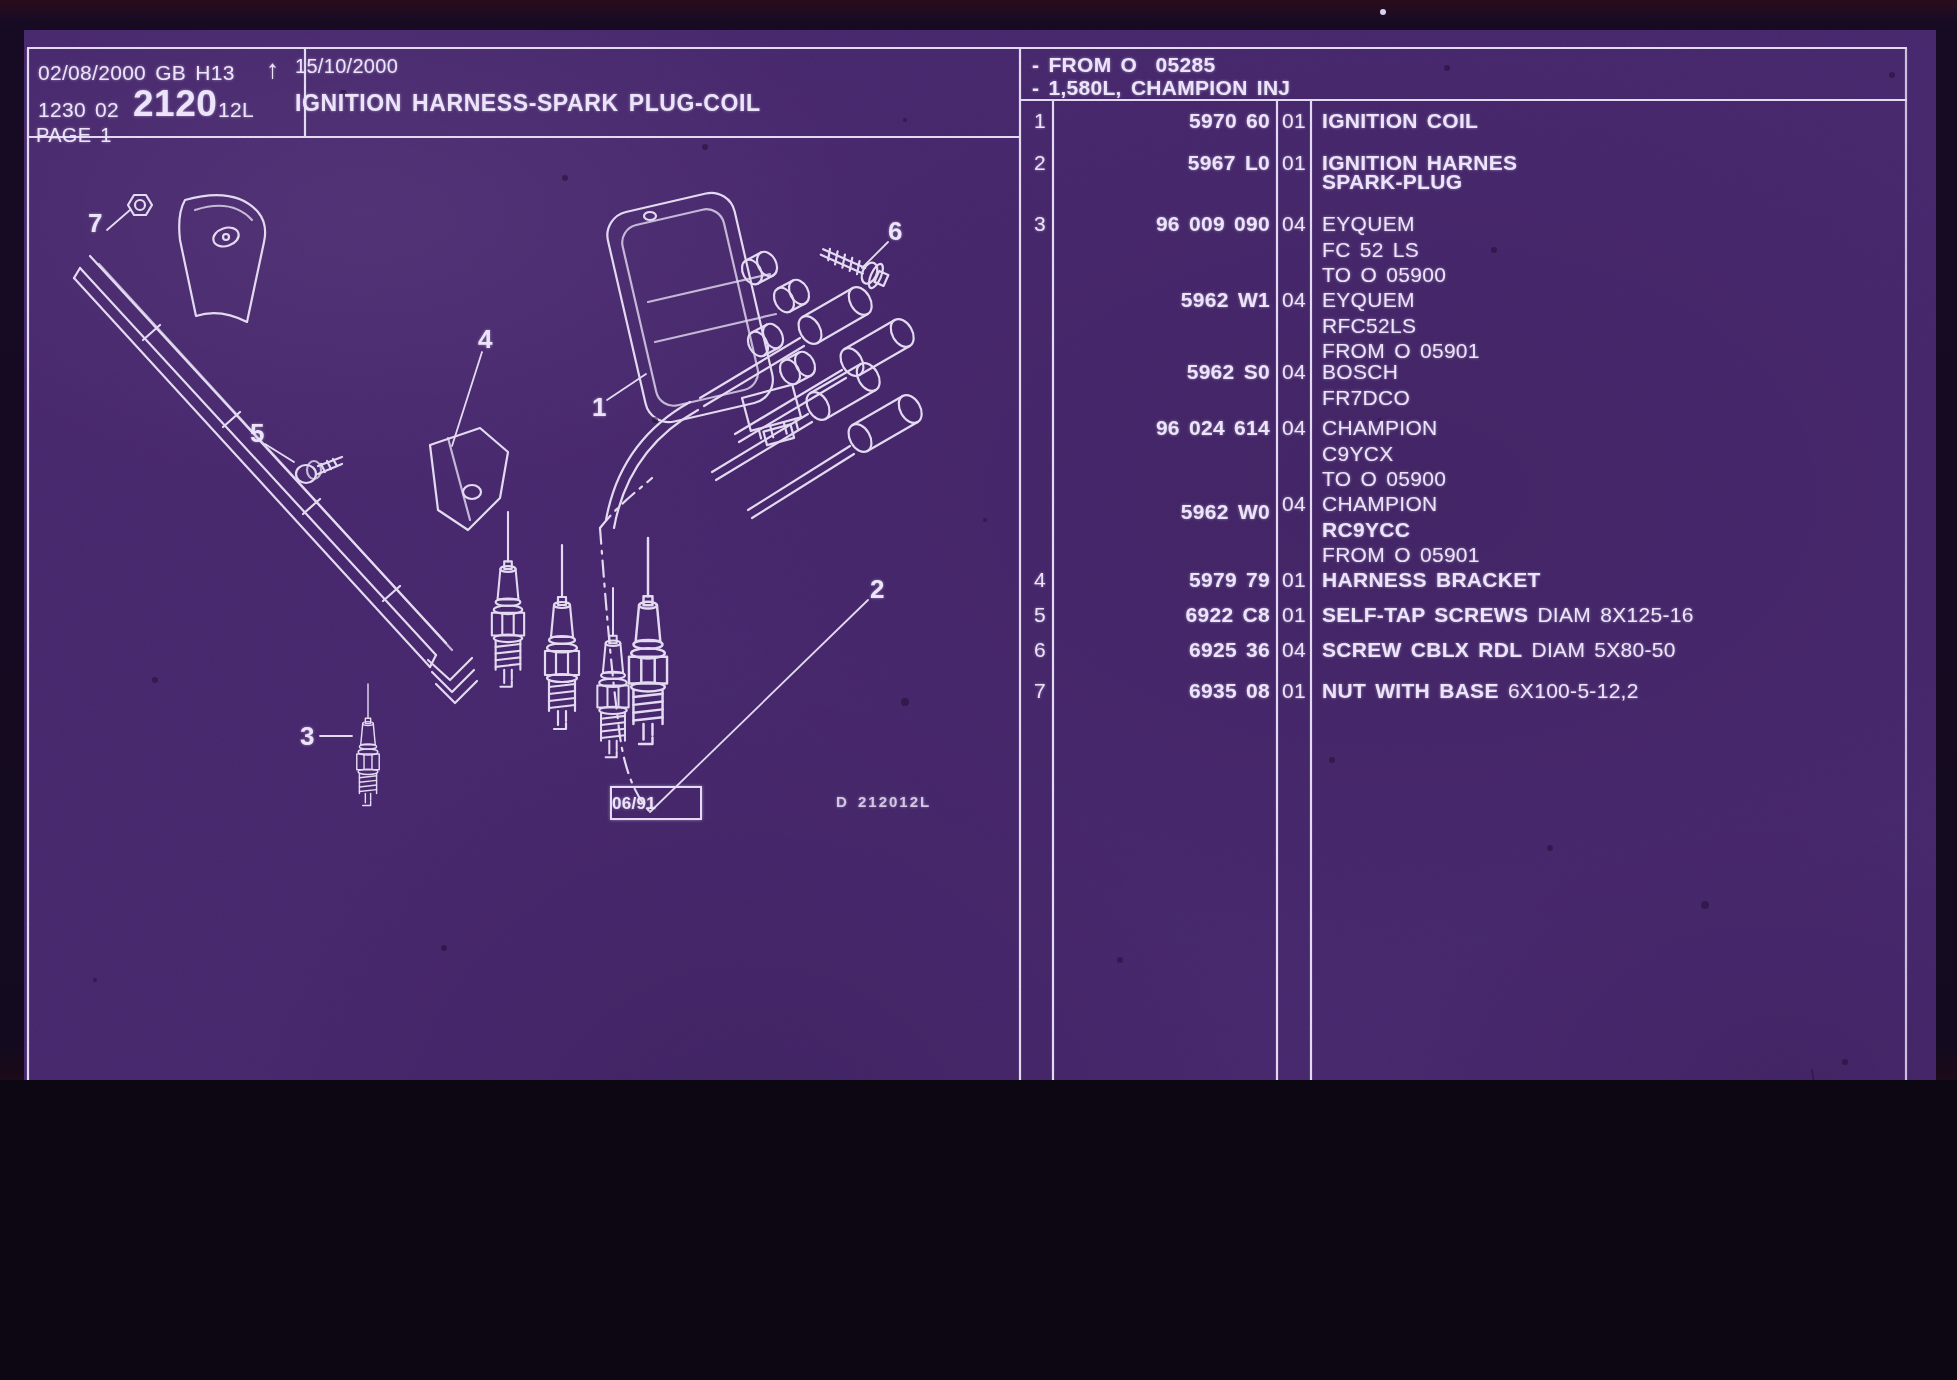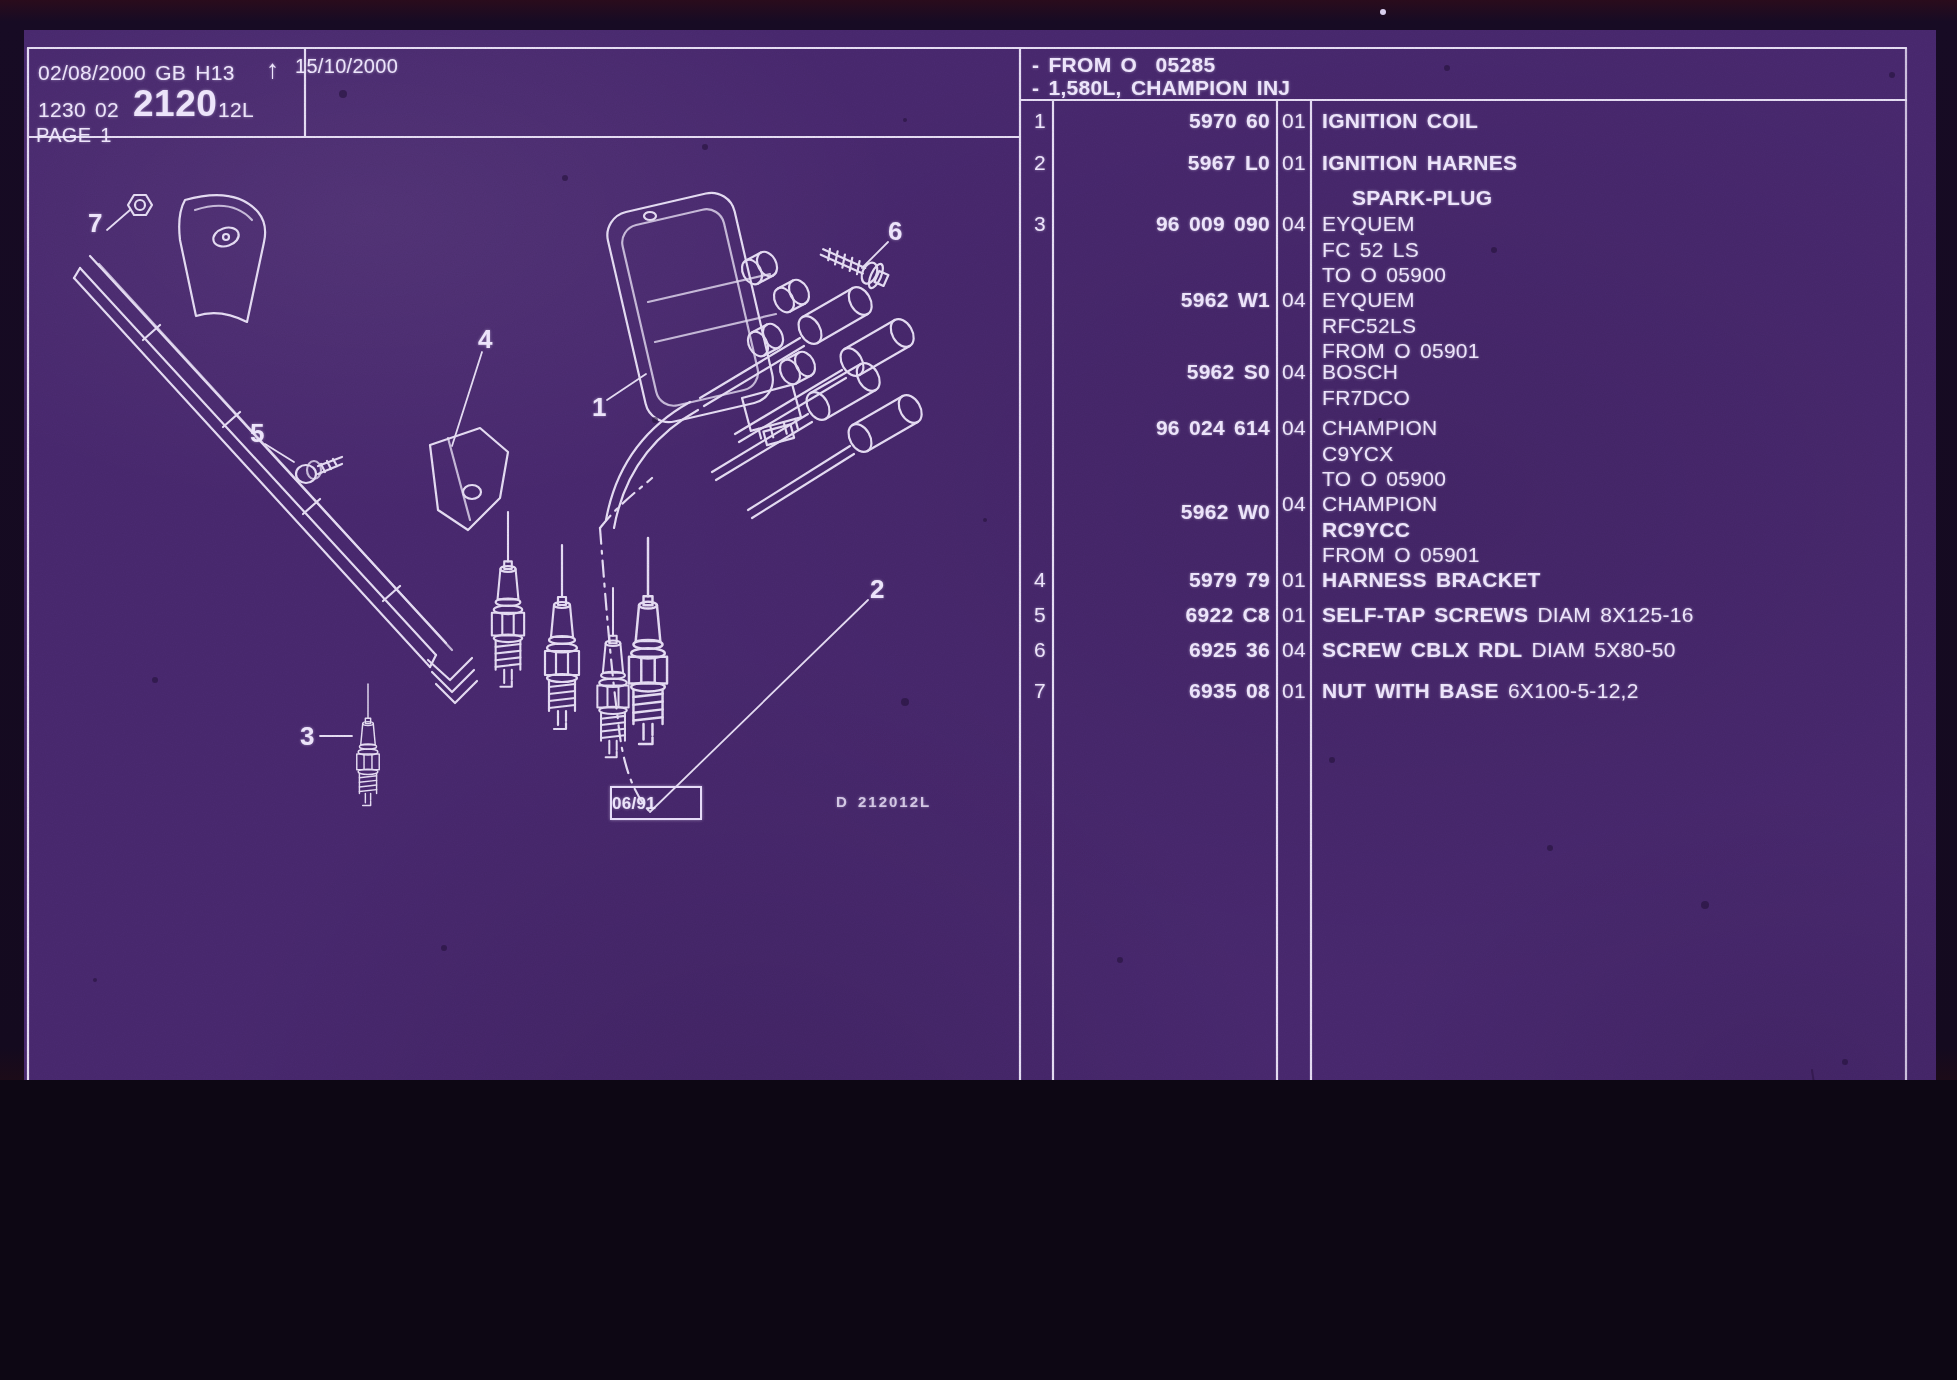--- a/index.html
+++ b/index.html
@@ -237,35 +237,36 @@
   </svg>
 
   <div class="t" style="left:38px;top:60px;">02/08/2000 GB H13</div>
   <div class="t b" style="left:266px;top:56px;font-size:26px;">↑</div>
   <div class="t" style="left:38px;top:97px;">1230 02</div>
   <div class="t b big" style="left:133px;top:85px;">2120</div>
   <div class="t" style="left:218px;top:97px;">12L</div>
   <div class="t" style="left:36px;top:122px;font-size:20px;">PAGE 1</div>
 
   <div class="t" style="left:295px;top:53px;font-size:20px;">15/10/2000</div>
+  <div class="t b title" style="left:295px;top:90px;">IGNITION HARNESS-SPARK PLUG-COIL</div>
 
   <div class="t b" style="left:1032px;top:52px;">- FROM O  05285</div>
   <div class="t b" style="left:1032px;top:75px;">- 1,580L, CHAMPION INJ</div>
 
   <div class="t item" style="left:1027px;top:108px;">1</div>
   <div class="t ref" style="top:108px;">5970 60</div>
   <div class="t qty" style="top:108px;">01</div>
   <div class="t desc b" style="top:108px;">IGNITION COIL</div>
 
   <div class="t item" style="left:1027px;top:150px;">2</div>
   <div class="t ref" style="top:150px;">5967 L0</div>
   <div class="t qty" style="top:150px;">01</div>
   <div class="t desc b" style="top:150px;">IGNITION HARNES</div>
 
-  <div class="t desc b" style="top:185px;margin-left:30px;">SPARK-PLUG</div>
+  <div class="t desc b" style="top:169px;">SPARK-PLUG</div>
   <div class="t item" style="left:1027px;top:211px;">3</div>
   <div class="t ref" style="top:211px;">96 009 090</div>
   <div class="t qty" style="top:211px;">04</div>
   <div class="t desc" style="top:211px;">EYQUEM</div>
   <div class="t desc" style="top:237px;">FC 52 LS</div>
   <div class="t desc" style="top:262px;">TO O 05900</div>
 
   <div class="t ref" style="top:287px;">5962 W1</div>
   <div class="t qty" style="top:287px;">04</div>
   <div class="t desc" style="top:287px;">EYQUEM</div>

